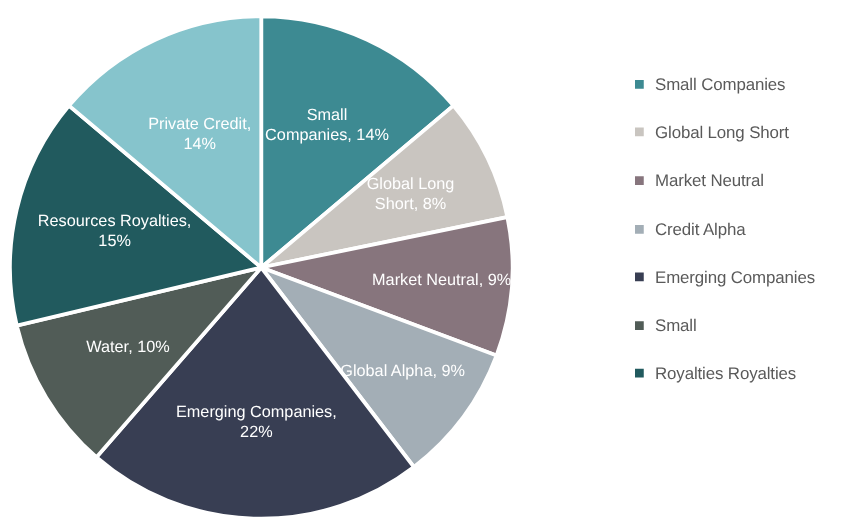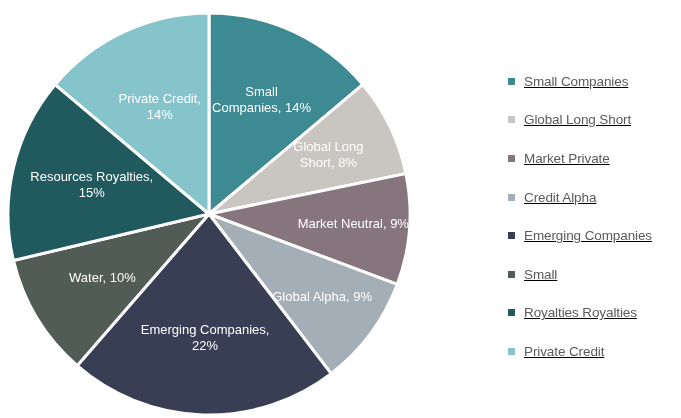--- a/index.html
+++ b/index.html
@@ -37,23 +37,22 @@
   .slice-label {
     font-family: "Liberation Sans", sans-serif;
     font-size: 13px;
     fill: #ffffff;
     text-anchor: middle;
     dominant-baseline: middle;
   }
   #legend {
     position: absolute;
     left: 508px;
-    top: 62px;
+    top: 48px;
     width: 168px;
-    text-decoration: underline;
   }
   .legend-item {
     display: flex;
     align-items: center;
     height: 38.6px;
   }
   .legend-marker {
     width: 7px;
     height: 7px;
     flex: 0 0 7px;
@@ -101,37 +100,33 @@
       <div class="legend-item">
         <span class="legend-marker" style="background: rgb(61, 138, 146);"></span>
         <span class="legend-label">Small Companies</span>
       </div>
       <div class="legend-item">
         <span class="legend-marker" style="background: rgb(201, 197, 192);"></span>
         <span class="legend-label">Global Long Short</span>
       </div>
       <div class="legend-item">
         <span class="legend-marker" style="background: rgb(135, 117, 125);"></span>
-        <span class="legend-label">Market Private</span>
+        <span class="legend-label">Market Neutral</span>
       </div>
       <div class="legend-item">
         <span class="legend-marker" style="background: rgb(163, 174, 182);"></span>
         <span class="legend-label">Credit Alpha</span>
       </div>
       <div class="legend-item">
         <span class="legend-marker" style="background: rgb(56, 62, 83);"></span>
         <span class="legend-label">Emerging Companies</span>
       </div>
       <div class="legend-item">
         <span class="legend-marker" style="background: rgb(81, 92, 87);"></span>
         <span class="legend-label">Small</span>
       </div>
       <div class="legend-item">
         <span class="legend-marker" style="background: rgb(33, 90, 94);"></span>
         <span class="legend-label">Royalties Royalties</span>
       </div>
-      <div class="legend-item">
-        <span class="legend-marker" style="background: rgb(134, 196, 204);"></span>
-        <span class="legend-label">Private Credit</span>
-      </div>
     </div>
 
 </div>
 
 </body></html>

